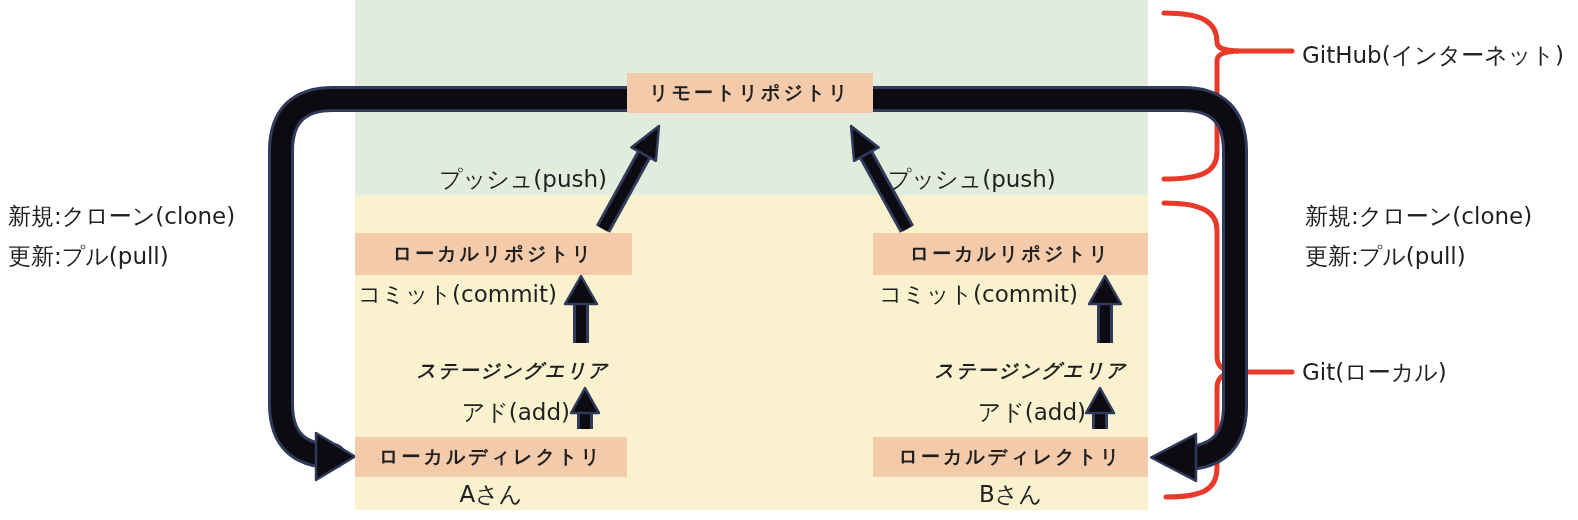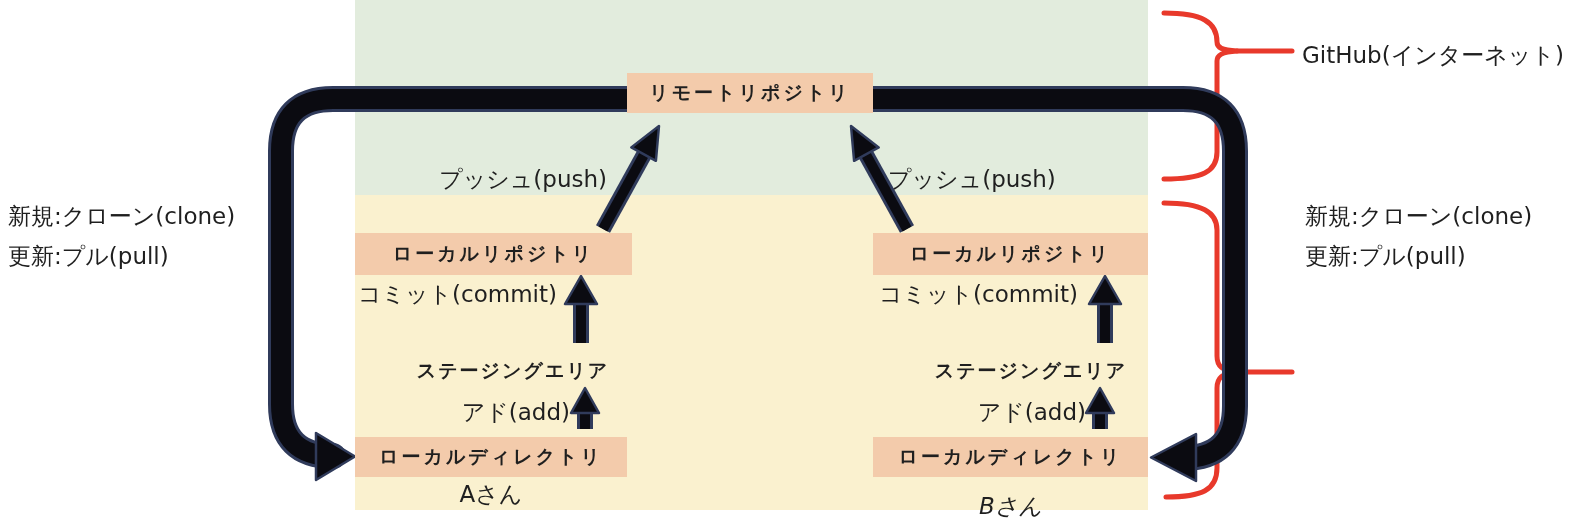--- a/index.html
+++ b/index.html
@@ -17,21 +17,21 @@
   .zone{position:absolute;}
   .zone.github{left:355px;top:0;width:793px;height:195px;background:var(--github-bg);z-index:1;}
   .zone.git{left:355px;top:195px;width:793px;height:315px;background:var(--git-bg);z-index:1;}
   svg.overlay{position:absolute;left:0;top:0;z-index:2;}
   .node{position:absolute;z-index:3;background:var(--node-bg);display:flex;align-items:center;justify-content:center;
         font-weight:bold;font-size:19px;letter-spacing:3px;white-space:nowrap;}
   .plain{position:absolute;z-index:3;font-size:23px;white-space:nowrap;line-height:1.2;}
   .bold{font-weight:normal;}
   .ctr{text-align:center;}
   .rgt{text-align:right;}
-  .staging{background:transparent;letter-spacing:2px;}
+  .staging{background:transparent;letter-spacing:2px;font-style:italic;}
   .thick-edge{fill:none;stroke:var(--edge);stroke-width:26;stroke-linejoin:round;}
   .thick-core{fill:none;stroke:var(--ink);stroke-width:20;stroke-linejoin:round;}
   .mid-edge{fill:none;stroke:var(--edge);stroke-width:16;}
   .mid-core{fill:none;stroke:var(--ink);stroke-width:10;}
   .head{fill:var(--ink);stroke:var(--edge);stroke-width:2.5;stroke-linejoin:round;}
   .brace{fill:none;stroke:var(--brace);stroke-width:5;stroke-linecap:round;stroke-linejoin:round;}
 </style>
 </head>
 <body>
 
@@ -120,17 +120,18 @@
 
   <div class="plain rgt" style="left:420px;top:399px;width:150px;">アド(add)</div>
   <div class="plain rgt" style="left:936px;top:399px;width:150px;">アド(add)</div>
 
   <div class="plain" style="left:8px;top:203px;">新規:クローン(clone)</div>
   <div class="plain" style="left:8px;top:243px;">更新:プル(pull)</div>
   <div class="plain" style="left:1305px;top:203px;">新規:クローン(clone)</div>
   <div class="plain" style="left:1305px;top:243px;">更新:プル(pull)</div>
 
   <div class="plain bold" style="left:1302px;top:42px;">GitHub(インターネット)</div>
+  <div class="plain bold" style="left:1302px;top:359px;">Git(ローカル)</div>
 
   <div class="plain ctr" style="left:355px;top:481px;width:272px;">Aさん</div>
-  <div class="plain ctr" style="left:873px;top:493px;width:275px;font-style:italic;">Bさん</div>
+  <div class="plain ctr" style="left:873px;top:481px;width:275px;">Bさん</div>
 
 </div>
 
 </body></html>

